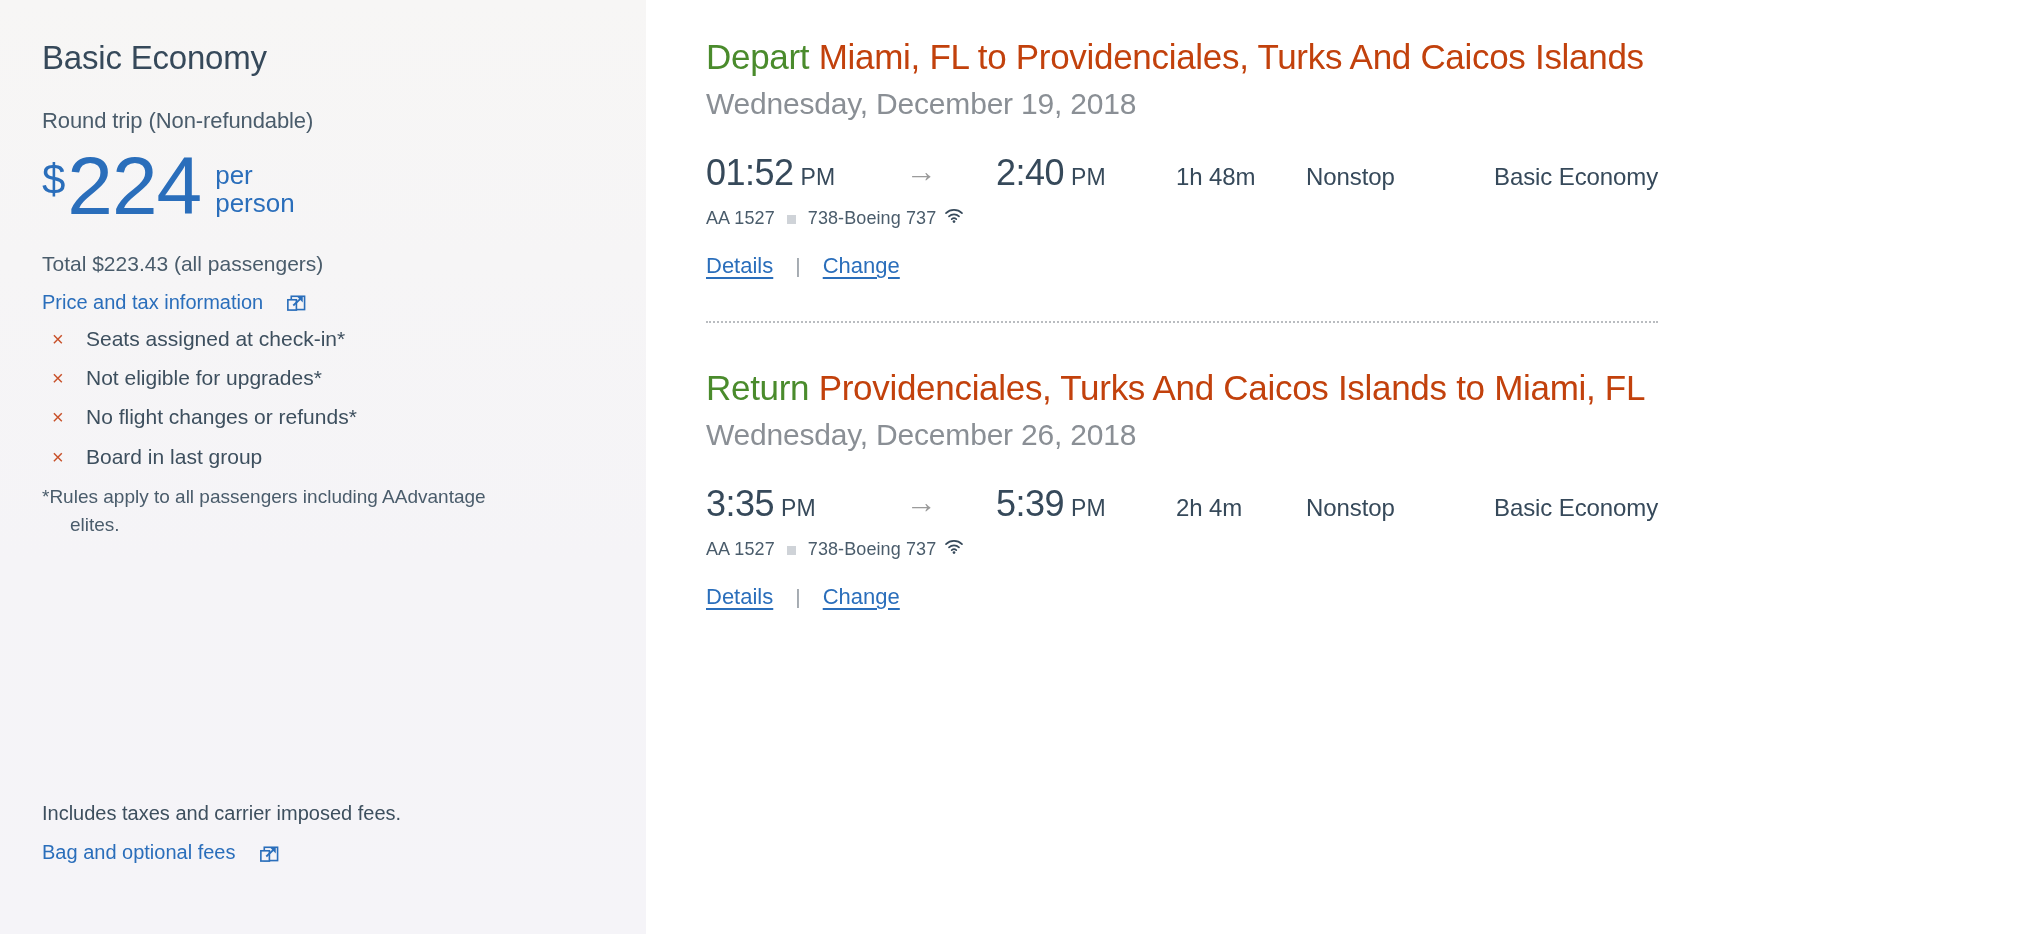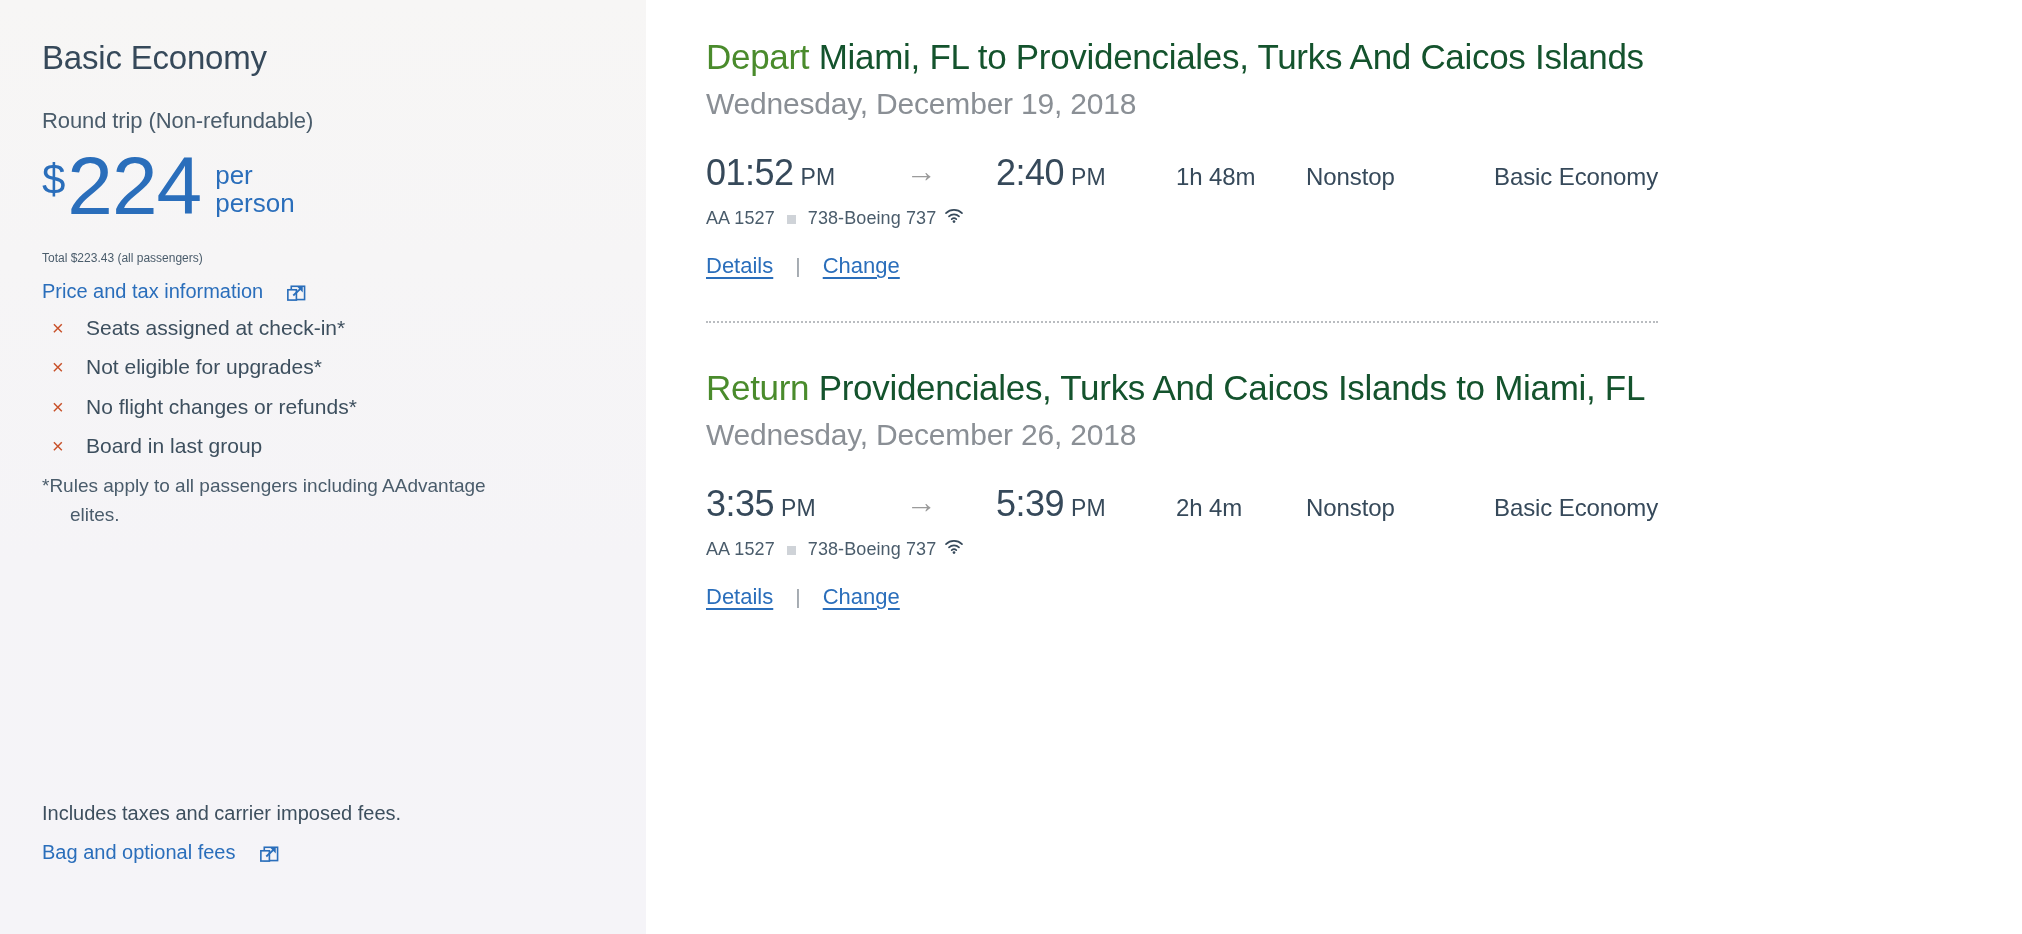--- a/index.html
+++ b/index.html
@@ -77,21 +77,21 @@
   .price-unit {
     font-size: 26px;
     color: #2a6ebb;
     line-height: 1.08;
     margin-left: 14px;
     margin-top: 18px;
     font-weight: 400;
   }
 
   .fare-total {
-    font-size: 12px;
+    font-size: 21px;
     color: #4a5c6b;
     margin-top: 16px;
     line-height: 1.2;
   }
 
   .fare-link {
     display: inline-flex;
     align-items: center;
     gap: 24px;
     font-size: 20px;
@@ -171,21 +171,21 @@
   .slice { position: relative; }
   .slice + .slice { margin-top: 44px; }
 
   .slice-heading {
     font-size: 35px;
     line-height: 1.2;
     letter-spacing: -0.3px;
     white-space: nowrap;
   }
   .slice-dir { color: #4a8b2c; font-weight: 400; }
-  .slice-route { color: #14532d; font-weight: 400; }
+  .slice-route { color: #c2410c; font-weight: 400; }
 
   .slice-date {
     font-size: 30px;
     color: #8a8f95;
     margin-top: 8px;
     line-height: 1.2;
     letter-spacing: -0.2px;
     font-weight: 400;
   }
 

